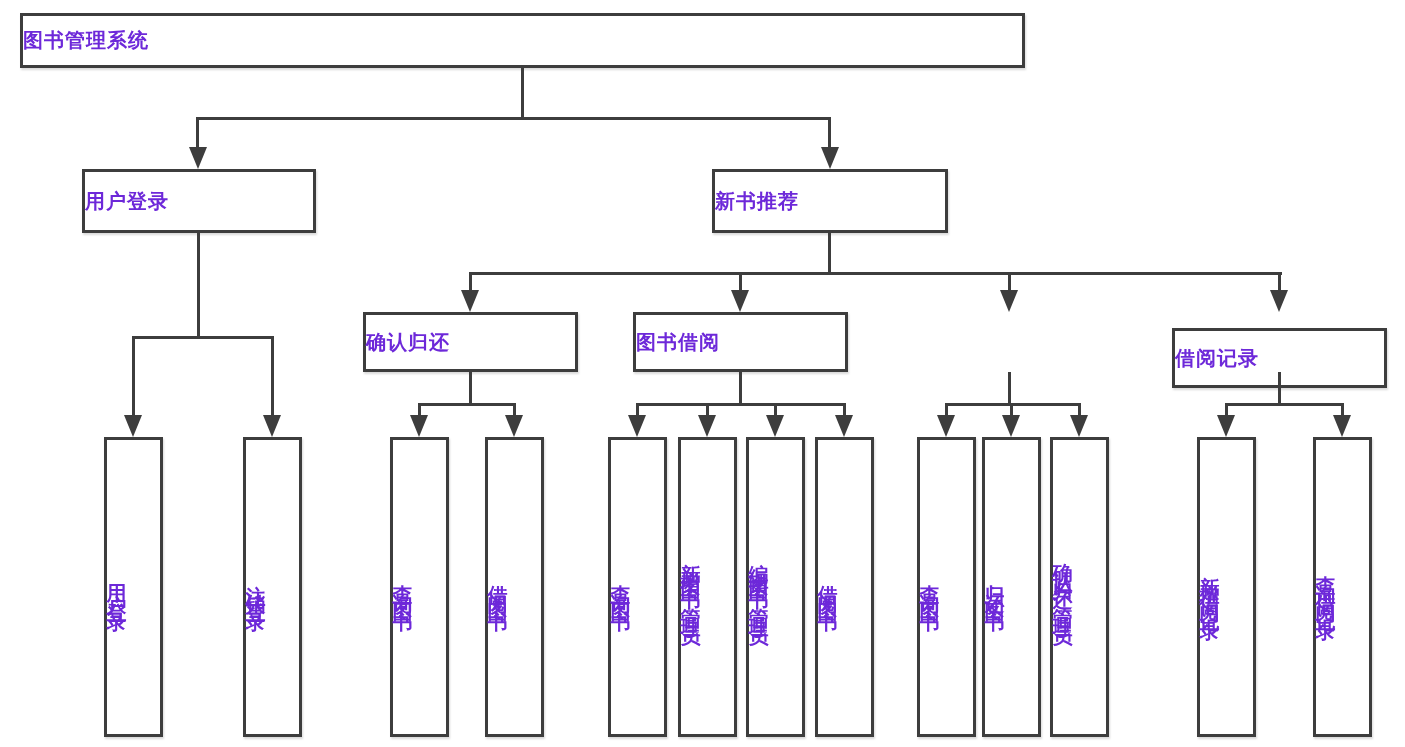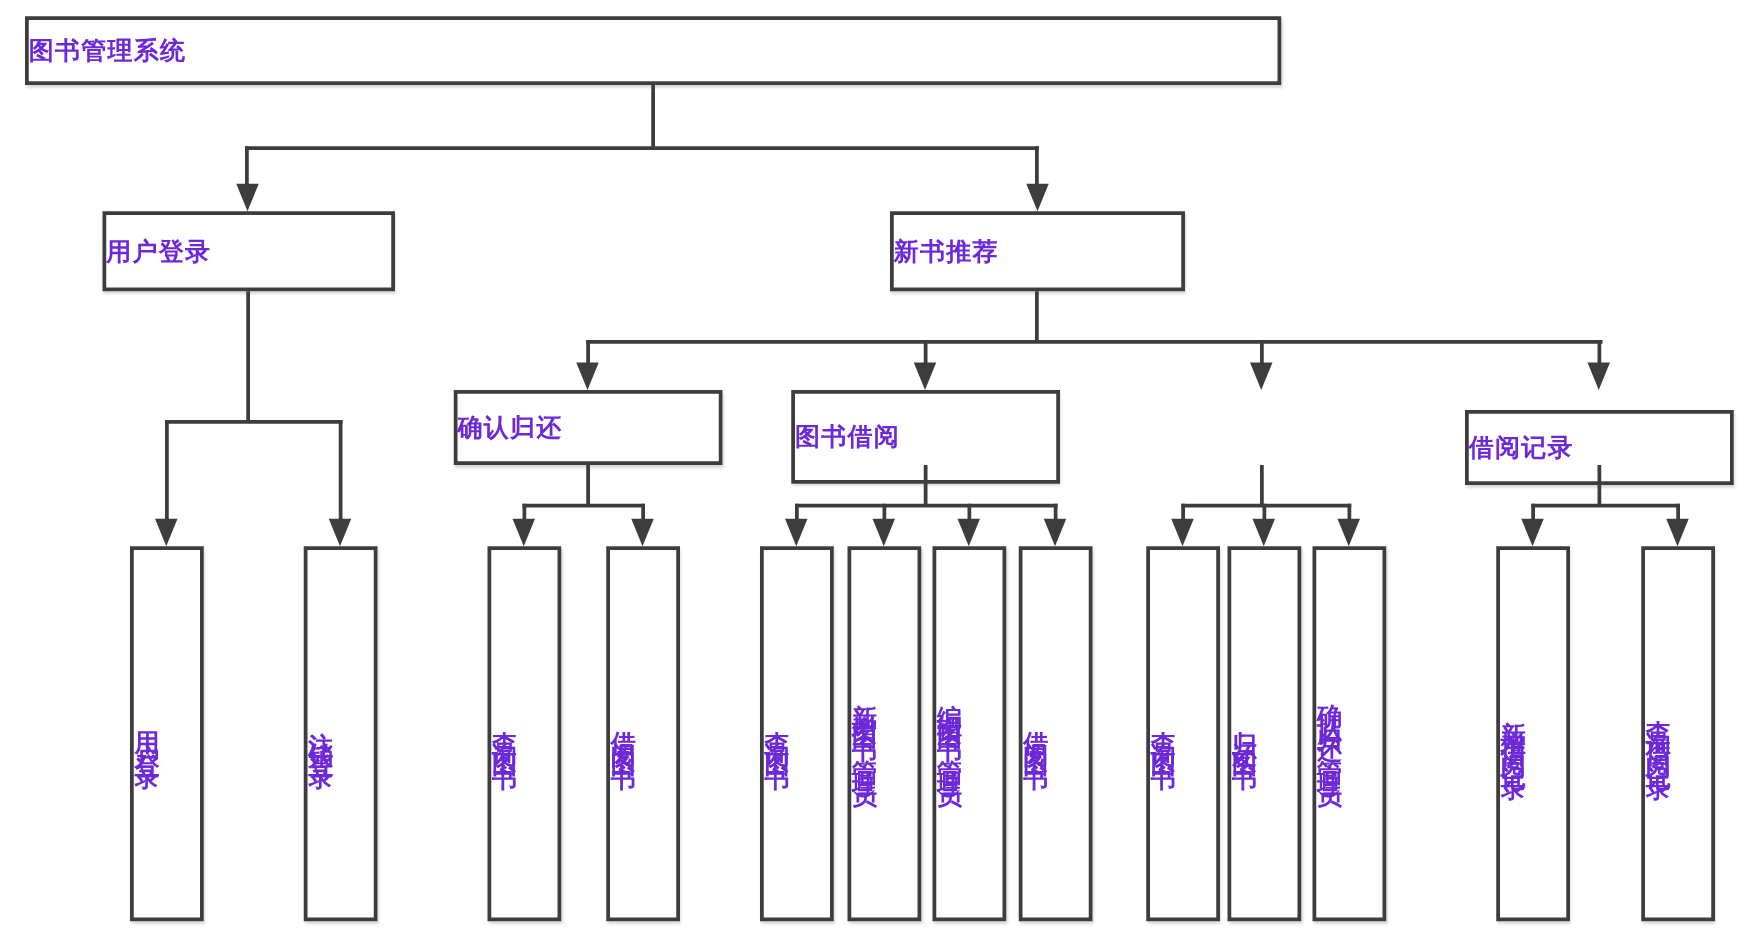--- a/index.html
+++ b/index.html
@@ -69,21 +69,21 @@
   <div class="vline" style="left:1008px;top:272px;height:22px"></div>
   <div class="vline" style="left:1278px;top:272px;height:22px"></div>
   <div class="arrow" style="left:461px;top:290px"></div>
   <div class="arrow" style="left:731px;top:290px"></div>
   <div class="arrow" style="left:1000px;top:290px"></div>
   <div class="arrow" style="left:1270px;top:290px"></div>
 
   <div class="node" style="left:363px;top:312px;width:215px;height:60px">
     <span>确认归还</span>
   </div>
-  <div class="node" style="left:633px;top:312px;width:215px;height:75px">
+  <div class="node" style="left:633px;top:312px;width:215px;height:60px">
     <span>图书借阅</span>
   </div>
   <div class="node" style="left:1172px;top:328px;width:215px;height:60px">
     <span>借阅记录</span>
   </div>
 
   <div class="vline" style="left:469px;top:372px;height:33px"></div>
   <div class="hline" style="left:418px;top:403px;width:98px"></div>
   <div class="vline" style="left:418px;top:403px;height:17px"></div>
   <div class="vline" style="left:513px;top:403px;height:17px"></div>

